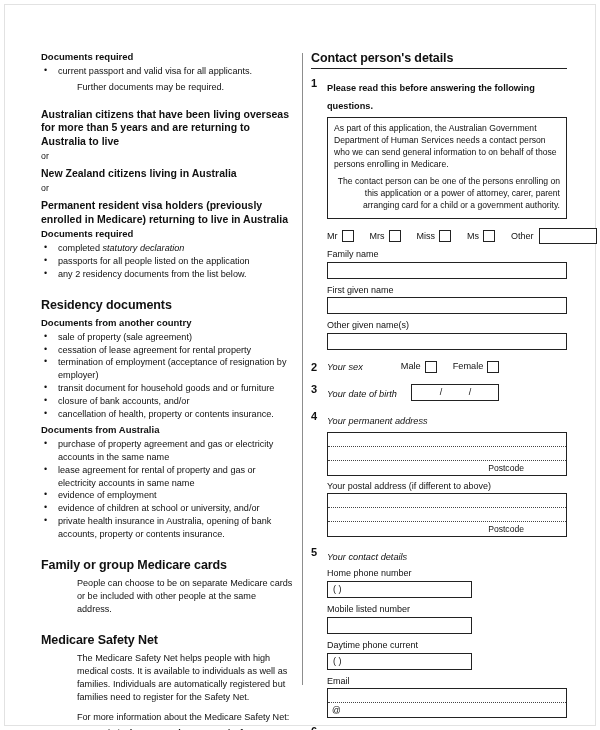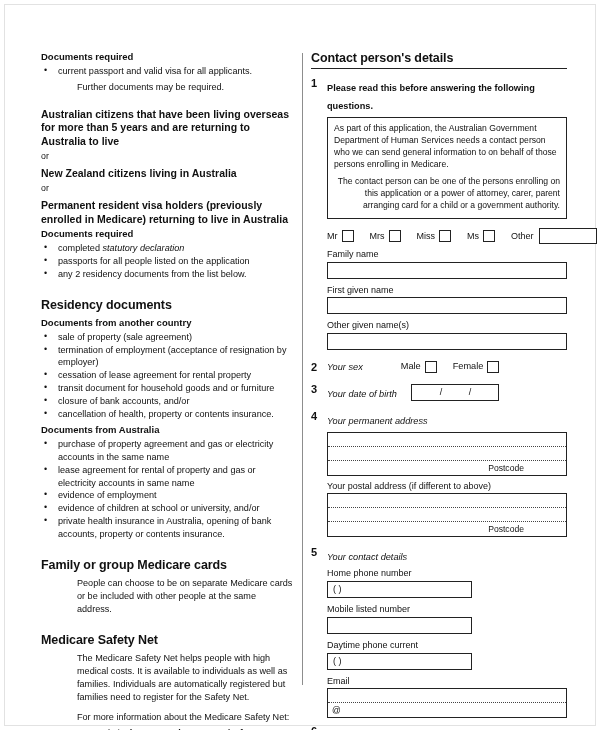--- a/index.html
+++ b/index.html
@@ -269,22 +269,22 @@
         <li>passports for all people listed on the application</li>
         <li>any 2 residency documents from the list below.</li>
       </ul>
 
       <div class="gap-lg"></div>
       <div class="h-big">Residency documents</div>
 
       <div class="h-sub">Documents from another country</div>
       <ul class="bul">
         <li>sale of property (sale agreement)</li>
+        <li>cessation of lease agreement for rental property</li>
         <li>termination of employment (acceptance of resignation by employer)</li>
-        <li>cessation of lease agreement for rental property</li>
         <li>transit document for household goods and or furniture</li>
         <li>closure of bank accounts, and/or</li>
         <li>cancellation of health, property or contents insurance.</li>
       </ul>
 
       <div class="h-sub">Documents from Australia</div>
       <ul class="bul">
         <li>purchase of property agreement and gas or electricity accounts in the same name</li>
         <li>lease agreement for rental of property and gas or electricity accounts in same name</li>
         <li>evidence of employment</li>

